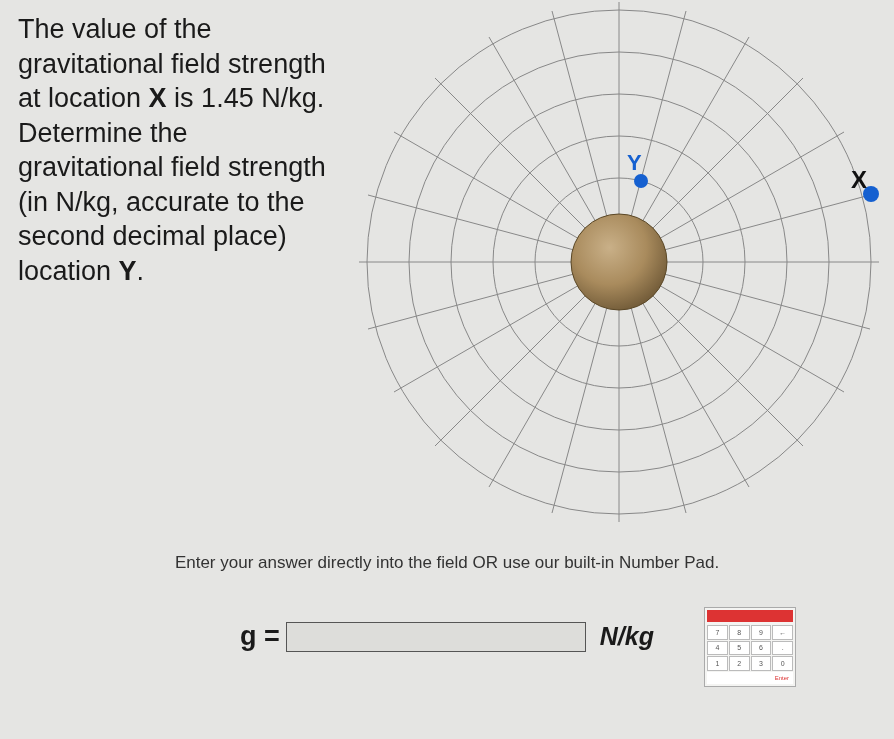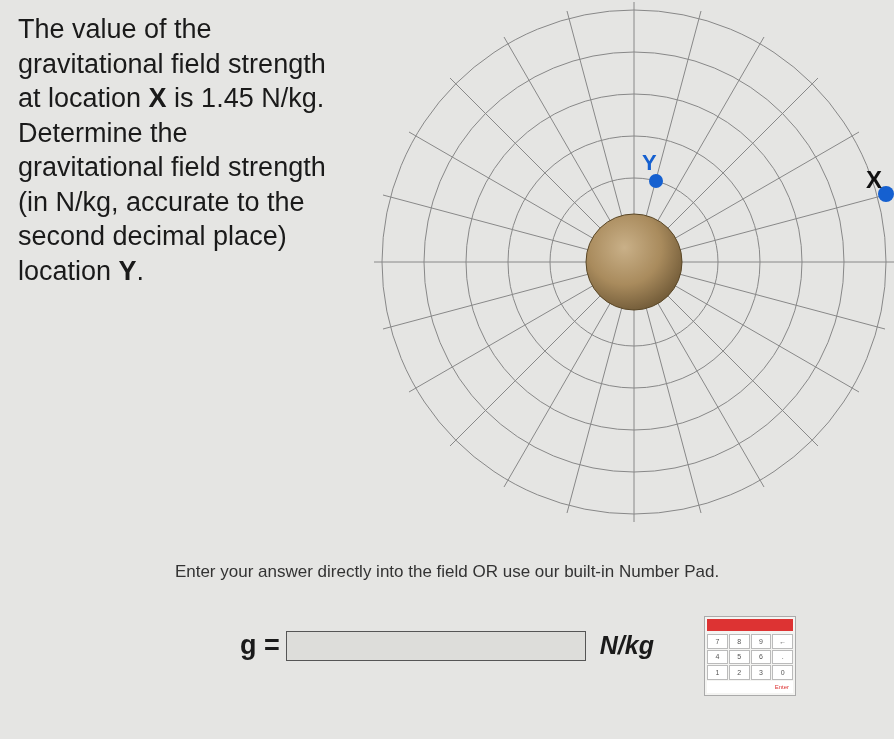--- a/index.html
+++ b/index.html
@@ -8,21 +8,21 @@
     height: 739px;
     background: #e5e5e3;
     font-family: Arial, Helvetica, sans-serif;
     padding: 12px 18px;
     position: relative;
     overflow: hidden;
   }
   .top-row {
     display: flex;
     align-items: flex-start;
-    gap: 26px;
+    gap: 11px;
   }
   .question-text {
     width: 320px;
     font-size: 27px;
     line-height: 1.28;
     color: #1a1a1a;
   }
   .question-text b { font-weight: bold; }
   .diagram-wrap {
     flex: 1;
@@ -33,21 +33,21 @@
     position: absolute;
     left: 0;
     top: -20px;
     width: 540px;
     height: 540px;
   }
   .instruction {
     text-align: center;
     font-size: 17px;
     color: #333;
-    margin-top: 30px;
+    margin-top: 21px;
   }
   .answer-row {
     display: flex;
     align-items: center;
     justify-content: center;
     gap: 6px;
     margin-top: 48px;
     position: relative;
   }
   .answer-label {

